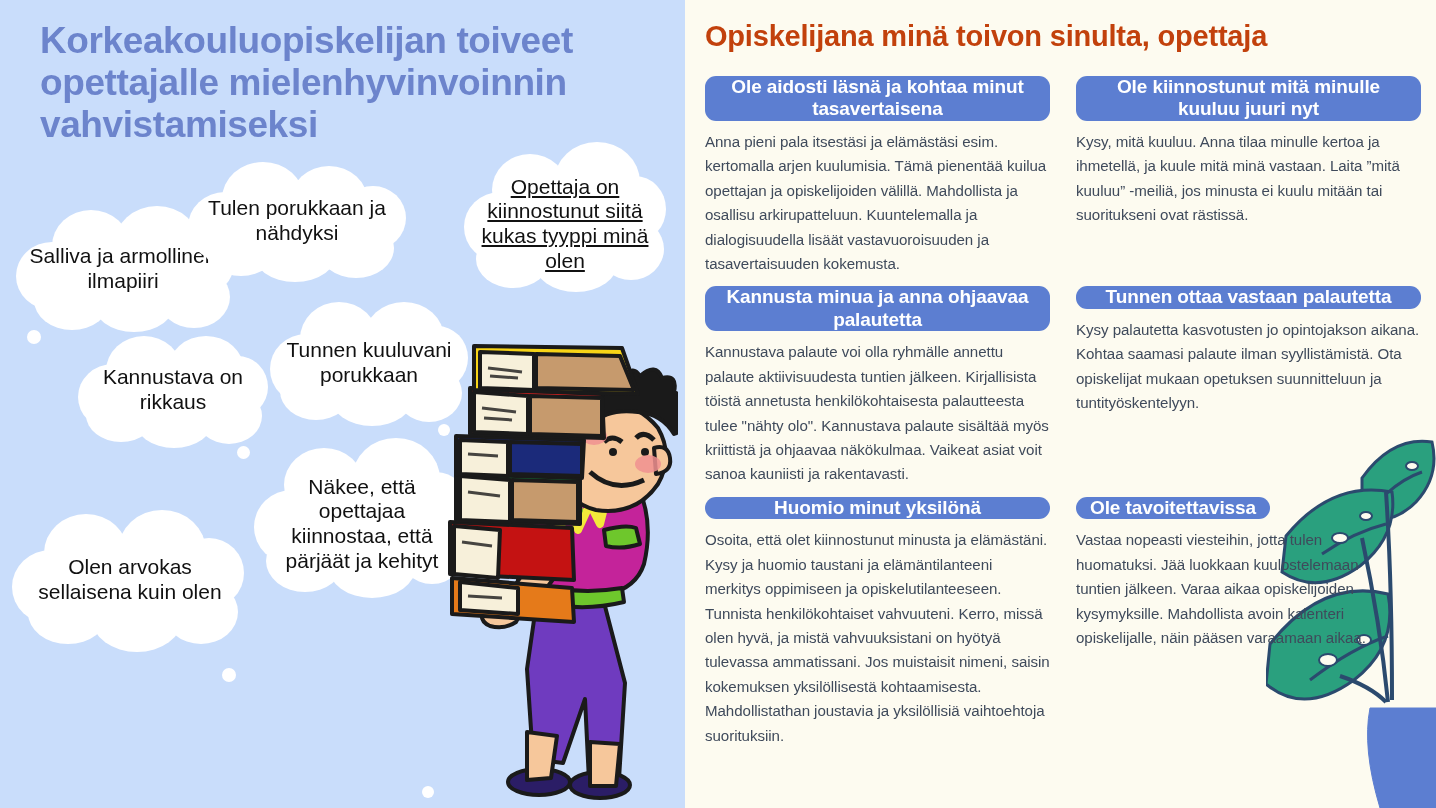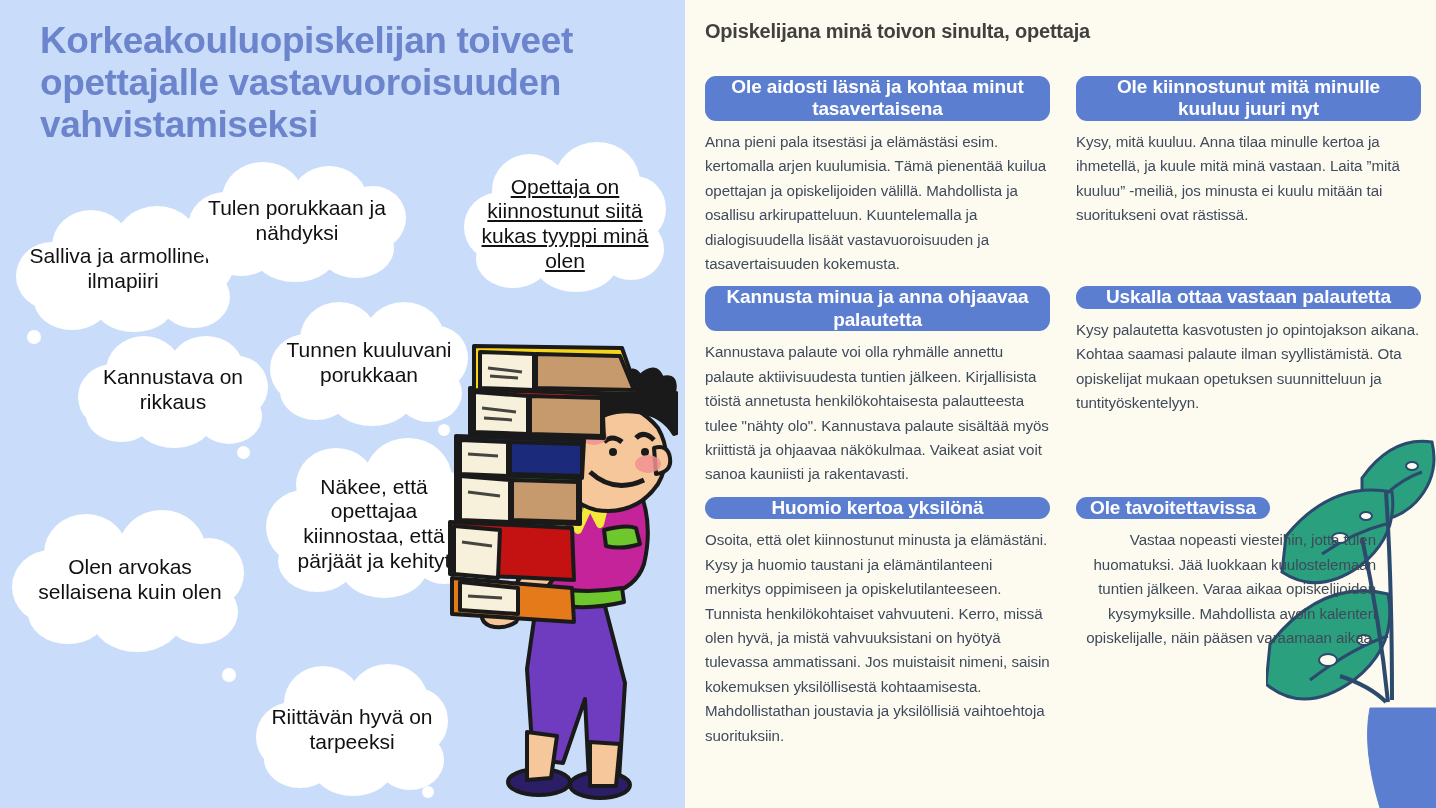--- a/index.html
+++ b/index.html
@@ -54,21 +54,21 @@
   
   .right{
     position:relative;
     width:751px;height:808px;
     background:#fdfbf0;
     flex:0 0 751px;
     overflow:hidden;
   }
   .right-title{
     position:absolute;left:20px;top:20px;
-    font-size:20px;font-weight:bold;color:#404040;
+    font-size:29px;font-weight:bold;color:#c2410c;
     letter-spacing:-0.2px;
   }
   .cards{
     position:absolute;left:20px;top:76px;
     width:716px;
     display:grid;
     grid-template-columns:345px 345px;
     column-gap:26px;
     row-gap:0px;
     z-index:3;
@@ -98,21 +98,21 @@
   
   .plant{position:absolute;right:-6px;bottom:0;width:176px;height:400px;z-index:2;pointer-events:none;}
 </style>
 </head>
 <body>
 
 <div class="poster">
 
   <div class="left">
 
-    <div class="left-title">Korkeakouluopiskelijan toiveet opettajalle vastavuoroisuuden vahvistamiseksi</div>
+    <div class="left-title">Korkeakouluopiskelijan toiveet opettajalle mielenhyvinvoinnin vahvistamiseksi</div>
 
     <div class="bubble" style="left:18px;top:214px;width:210px;height:110px;">
       <span class="lobes">
         <i style="left:-2px;top:28px;width:72px;height:68px;"></i>
         <i style="left:34px;top:-4px;width:78px;height:72px;"></i>
         <i style="left:96px;top:-8px;width:86px;height:78px;"></i>
         <i style="left:150px;top:16px;width:66px;height:66px;"></i>
         <i style="left:140px;top:52px;width:72px;height:62px;"></i>
         <i style="left:74px;top:56px;width:84px;height:62px;"></i>
         <i style="left:16px;top:56px;width:76px;height:60px;"></i>
@@ -173,21 +173,21 @@
         <i style="left:122px;top:16px;width:62px;height:62px;"></i>
         <i style="left:112px;top:48px;width:66px;height:56px;"></i>
         <i style="left:50px;top:50px;width:80px;height:58px;"></i>
         <i style="left:2px;top:48px;width:70px;height:54px;"></i>
       </span>
       <span class="core" style="left:10px;top:12px;width:158px;height:78px;"></span>
       <span class="btext">Kannustava on rikkaus</span>
     </div>
     <span class="tail" style="left:237px;top:446px;width:13px;height:13px;"></span>
 
-    <div class="bubble" style="left:274px;top:450px;width:200px;height:148px;">
+    <div class="bubble" style="left:262px;top:450px;width:200px;height:148px;">
       <span class="lobes">
         <i style="left:-8px;top:40px;width:76px;height:74px;"></i>
         <i style="left:22px;top:-2px;width:80px;height:74px;"></i>
         <i style="left:90px;top:-12px;width:88px;height:82px;"></i>
         <i style="left:142px;top:22px;width:64px;height:68px;"></i>
         <i style="left:136px;top:68px;width:68px;height:66px;"></i>
         <i style="left:66px;top:84px;width:88px;height:64px;"></i>
         <i style="left:4px;top:80px;width:78px;height:62px;"></i>
       </span>
       <span class="core" style="left:12px;top:18px;width:180px;height:112px;"></span>
@@ -202,33 +202,20 @@
         <i style="left:154px;top:18px;width:70px;height:70px;"></i>
         <i style="left:144px;top:60px;width:74px;height:64px;"></i>
         <i style="left:72px;top:66px;width:90px;height:66px;"></i>
         <i style="left:8px;top:62px;width:80px;height:62px;"></i>
       </span>
       <span class="core" style="left:14px;top:16px;width:196px;height:94px;"></span>
       <span class="btext">Olen arvokas sellaisena kuin olen</span>
     </div>
     <span class="tail" style="left:222px;top:668px;width:14px;height:14px;"></span>
 
-    <div class="bubble" style="left:262px;top:672px;width:180px;height:116px;">
-      <span class="lobes">
-        <i style="left:-6px;top:30px;width:72px;height:70px;"></i>
-        <i style="left:22px;top:-6px;width:78px;height:74px;"></i>
-        <i style="left:86px;top:-8px;width:80px;height:74px;"></i>
-        <i style="left:124px;top:16px;width:62px;height:66px;"></i>
-        <i style="left:114px;top:58px;width:68px;height:60px;"></i>
-        <i style="left:50px;top:64px;width:82px;height:60px;"></i>
-        <i style="left:2px;top:58px;width:72px;height:58px;"></i>
-      </span>
-      <span class="core" style="left:10px;top:14px;width:160px;height:92px;"></span>
-      <span class="btext">Riittävän hyvä on tarpeeksi</span>
-    </div>
     <span class="tail" style="left:422px;top:786px;width:12px;height:12px;"></span>
 
     <svg class="illus" viewBox="0 0 270 478" xmlns="http://www.w3.org/2000/svg">
       <g stroke="#1a1a1a" stroke-width="4" stroke-linejoin="round">
 
         <path d="M131 255 l62 6 l24 92 l-6 96 l-30 2 l-4 -82 l-22 64 l-30 -4 l-6 -90 Z" fill="#6f3bbf"></path>
 
         <ellipse cx="131" cy="452" rx="31" ry="13" fill="#2b1d66"></ellipse>
         <ellipse cx="192" cy="455" rx="30" ry="13" fill="#2b1d66"></ellipse>
 
@@ -338,29 +325,29 @@
         <div class="card-head full">Ole kiinnostunut mitä minulle kuuluu juuri nyt</div>
         <div class="card-body">Kysy, mitä kuuluu. Anna tilaa minulle kertoa ja ihmetellä, ja kuule mitä minä vastaan. Laita ”mitä kuuluu” -meiliä, jos minusta ei kuulu mitään tai suoritukseni ovat rästissä.</div>
       </div>
 
       <div class="card">
         <div class="card-head full">Kannusta minua ja anna ohjaavaa palautetta</div>
         <div class="card-body">Kannustava palaute voi olla ryhmälle annettu palaute aktiivisuudesta tuntien jälkeen. Kirjallisista töistä annetusta henkilökohtaisesta palautteesta tulee "nähty olo". Kannustava palaute sisältää myös kriittistä ja ohjaavaa näkökulmaa. Vaikeat asiat voit sanoa kauniisti ja rakentavasti.</div>
       </div>
 
       <div class="card">
-        <div class="card-head full">Uskalla ottaa vastaan palautetta</div>
+        <div class="card-head full">Tunnen ottaa vastaan palautetta</div>
         <div class="card-body">Kysy palautetta kasvotusten jo opintojakson aikana. Kohtaa saamasi palaute ilman syyllistämistä. Ota opiskelijat mukaan opetuksen suunnitteluun ja tuntityöskentelyyn.</div>
       </div>
 
       <div class="card">
-        <div class="card-head full">Huomio kertoa yksilönä</div>
+        <div class="card-head full">Huomio minut yksilönä</div>
         <div class="card-body">Osoita, että olet kiinnostunut minusta ja elämästäni. Kysy ja huomio taustani ja elämäntilanteeni merkitys oppimiseen ja opiskelutilanteeseen. Tunnista henkilökohtaiset vahvuuteni. Kerro, missä olen hyvä, ja mistä vahvuuksistani on hyötyä tulevassa ammatissani. Jos muistaisit nimeni, saisin kokemuksen yksilöllisestä kohtaamisesta. Mahdollistathan joustavia ja yksilöllisiä vaihtoehtoja suorituksiin.</div>
       </div>
 
       <div class="card">
         <div class="card-head">Ole tavoitettavissa</div>
-        <div class="card-body" style="width:300px;text-align:right;">Vastaa nopeasti viesteihin, jotta tulen huomatuksi. Jää luokkaan kuulostelemaan tuntien jälkeen. Varaa aikaa opiskelijoiden kysymyksille. Mahdollista avoin kalenteri opiskelijalle, näin pääsen varaamaan aikaa.</div>
+        <div class="card-body" style="width:300px;">Vastaa nopeasti viesteihin, jotta tulen huomatuksi. Jää luokkaan kuulostelemaan tuntien jälkeen. Varaa aikaa opiskelijoiden kysymyksille. Mahdollista avoin kalenteri opiskelijalle, näin pääsen varaamaan aikaa.</div>
       </div>
 
     </div>
   </div>
 </div>
 
 </body></html>

